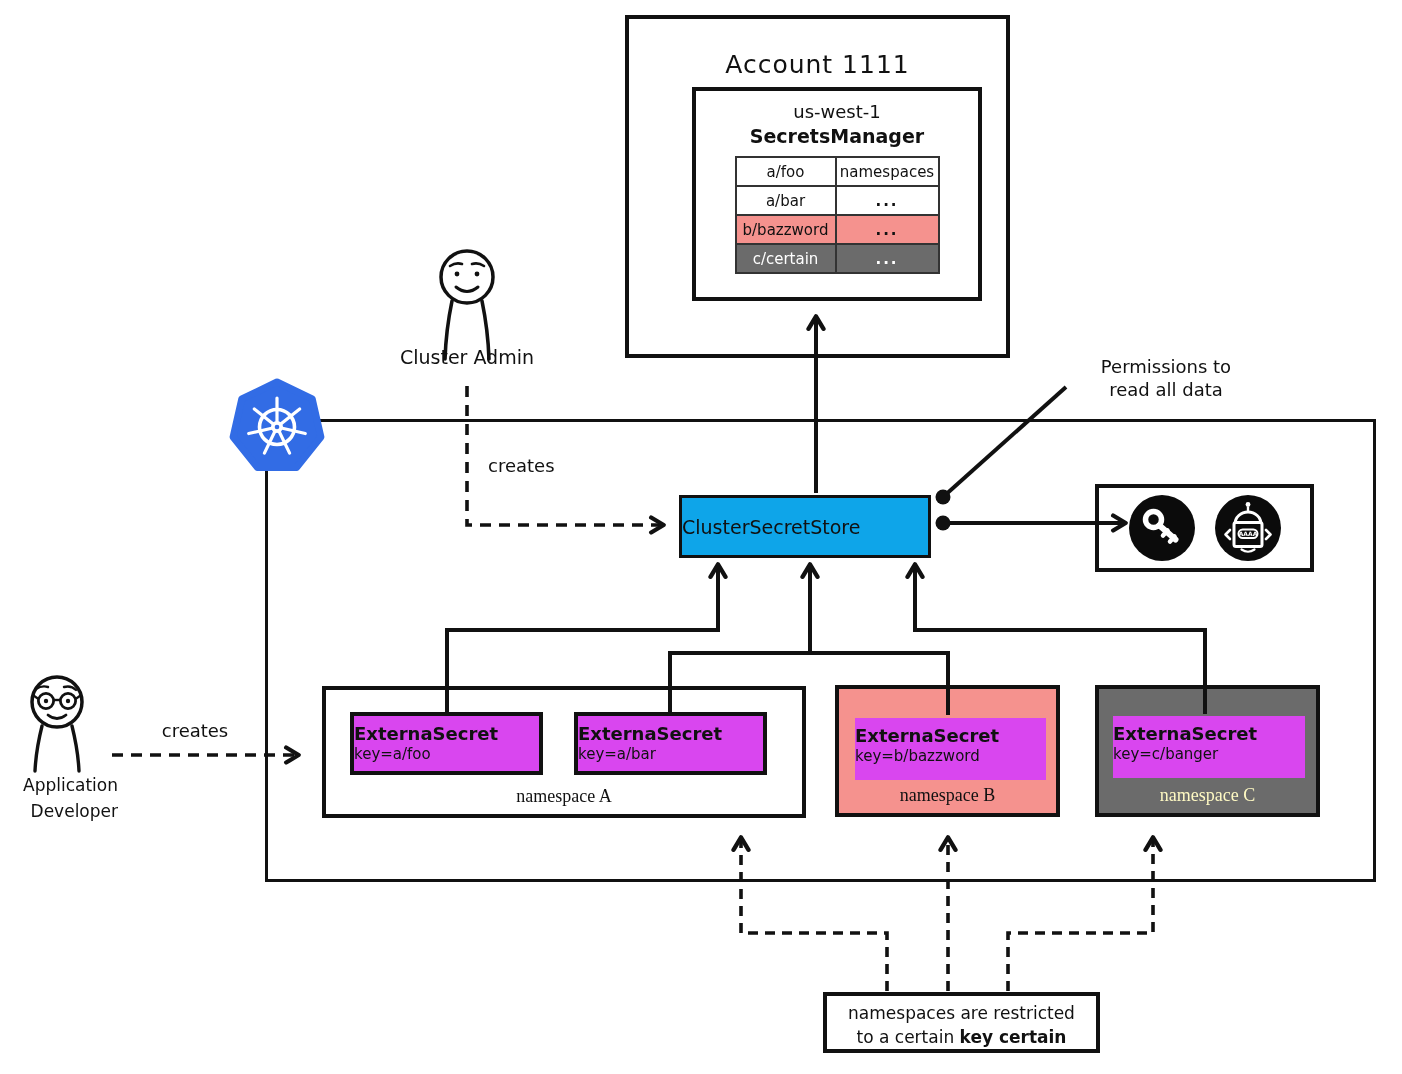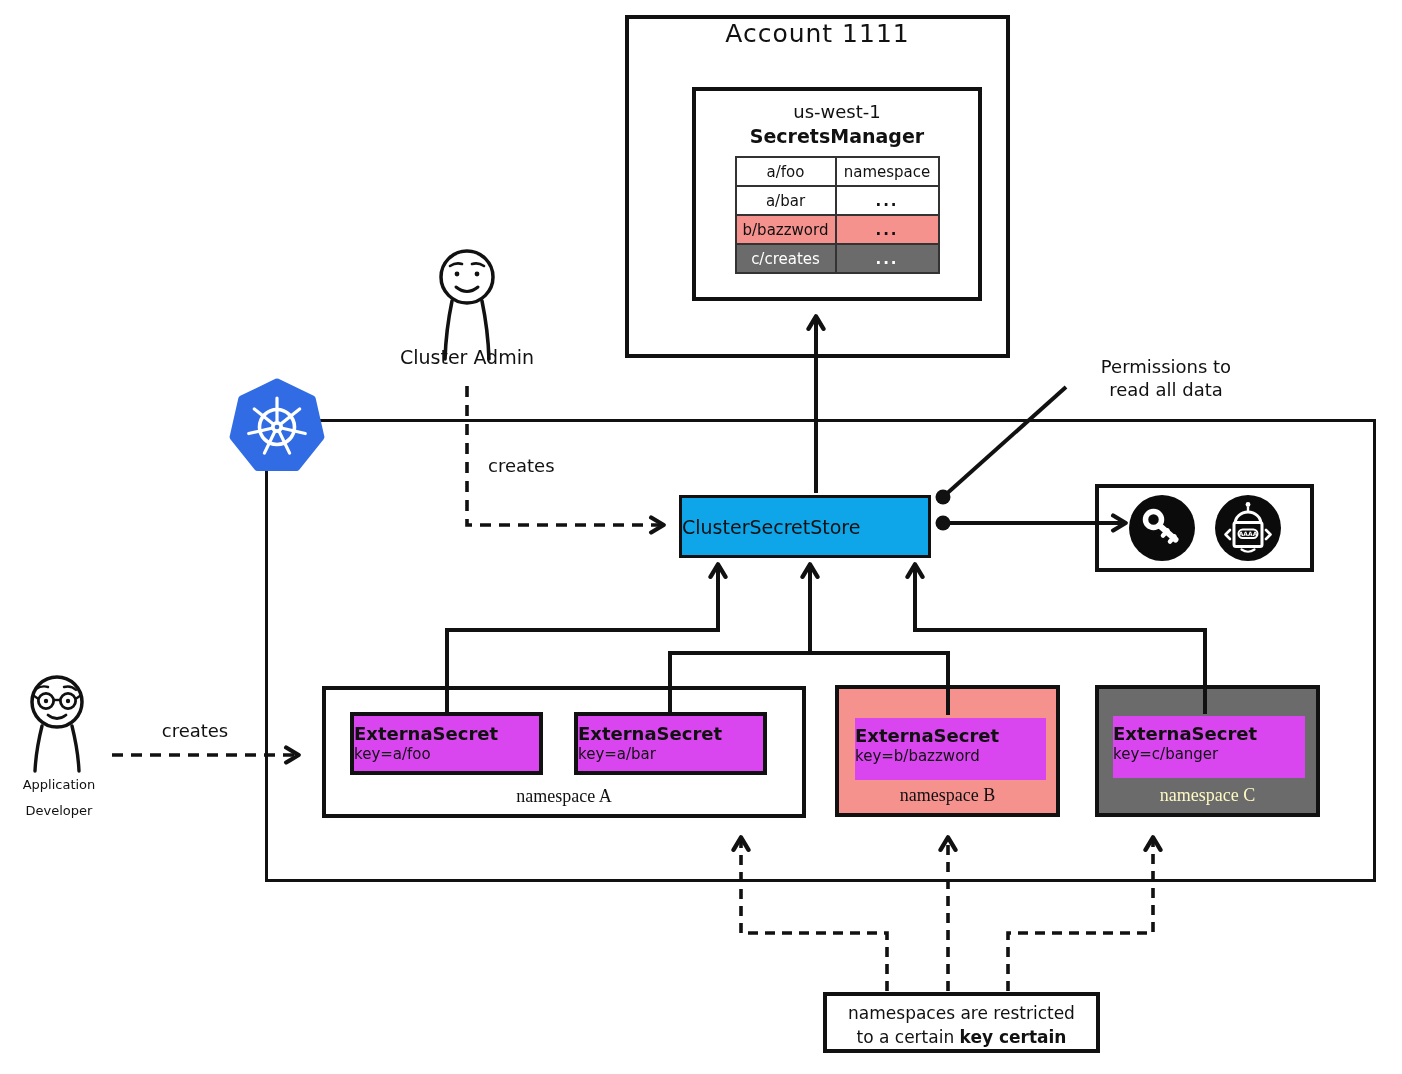--- a/index.html
+++ b/index.html
@@ -10,21 +10,21 @@
   }
   *{box-sizing:border-box;margin:0;padding:0;}
   body{background:#fff;font-family:"DejaVu Sans",sans-serif;color:var(--ink);}
   .canvas{position:relative;width:1402px;height:1074px;background:#fff;overflow:hidden;}
 
   .abs{position:absolute;}
 
   
   .cluster-rect{left:265px;top:419px;width:1111px;height:463px;border:3.5px solid var(--ink);}
   .account-outer{left:625px;top:15px;width:385px;height:343px;border:4px solid var(--ink);text-align:center;}
-  .account-title{font-size:25px;letter-spacing:1px;}
+  .account-title{margin-top:31px;font-size:25px;letter-spacing:1px;}
   .account-inner{left:692px;top:87px;width:290px;height:214px;border:4.5px solid var(--ink);text-align:center;background:#fff;}
   .region{margin-top:10px;font-size:18px;}
   .service{margin-top:3px;font-size:19px;font-weight:bold;}
 
   table.secrets-table{margin:9px auto 0;border-collapse:collapse;border:2.5px solid #222;}
   table.secrets-table td{border:2px solid #333;height:29px;font-size:15px;text-align:center;vertical-align:middle;}
   td.k{width:100px;}
   td.v{width:103px;}
   td.dots{font-weight:bold;font-size:17px;letter-spacing:2px;}
   tr.row-pink td{background:var(--highlight-pink);}
@@ -33,21 +33,21 @@
   .css-box{left:679px;top:495px;width:252px;height:63px;border:3.5px solid var(--ink);display:flex;align-items:center;justify-content:flex-start;font-size:19px;background:#0ea5e9;}
 
   .icons-box{left:1095px;top:484px;width:219px;height:88px;border:4px solid var(--ink);display:flex;align-items:center;justify-content:center;gap:20px;background:#fff;}
 
   .perm-label{left:1076px;top:355px;width:180px;text-align:center;font-size:18px;line-height:23px;}
 
   .creates-label{font-size:18px;}
   .admin-creates{left:488px;top:455px;}
   .dev-creates{left:150px;top:720px;width:90px;text-align:center;}
   .admin-name{left:397px;top:346px;width:140px;text-align:center;font-size:19px;}
-  .dev-name{left:0px;top:772px;width:118px;text-align:center;font-size:13px;line-height:26px;}
+  .dev-name{left:0px;top:772px;width:118px;text-align:right;font-size:17px;line-height:26px;}
 
   .ns{border:4px solid var(--ink);}
   .ns-a{left:322px;top:686px;width:484px;height:132px;background:#fff;}
   .ns-b{left:835px;top:685px;width:225px;height:132px;background:var(--highlight-pink);}
   .ns-c{left:1095px;top:685px;width:225px;height:132px;background:var(--highlight-gray);}
   .ns-label{position:absolute;bottom:7px;left:0;width:100%;text-align:center;font-size:18px;font-family:Liberation Serif, serif;}
   .ns-c .ns-label{color:#fef9c3;}
 
   .es-box{position:absolute;background:#d946ef;}
   .es-bordered{border:4px solid var(--ink);}
@@ -72,32 +72,32 @@
   <div class="abs account-outer">
     <div class="account-title">Account 1111</div>
   </div>
   <div class="abs account-inner">
     <div class="region">us-west-1</div>
     <div class="service">SecretsManager</div>
     <table class="secrets-table">
       <tbody>
           <tr>
         <td class="k">a/foo</td>
-        <td class="v">namespace</td>
+        <td class="v">namespaces</td>
       </tr>
       <tr>
         <td class="k">a/bar</td>
         <td class="v dots">...</td>
       </tr>
       <tr class="row-pink">
         <td class="k">b/bazzword</td>
         <td class="v dots">...</td>
       </tr>
       <tr class="row-gray">
-        <td class="k">c/creates</td>
+        <td class="k">c/certain</td>
         <td class="v dots">...</td>
       </tr>
     </tbody>
       </table>
   </div>
 
   <div class="abs perm-label">
     <div>Permissions to</div>
     <div>read all data</div>
   </div>

